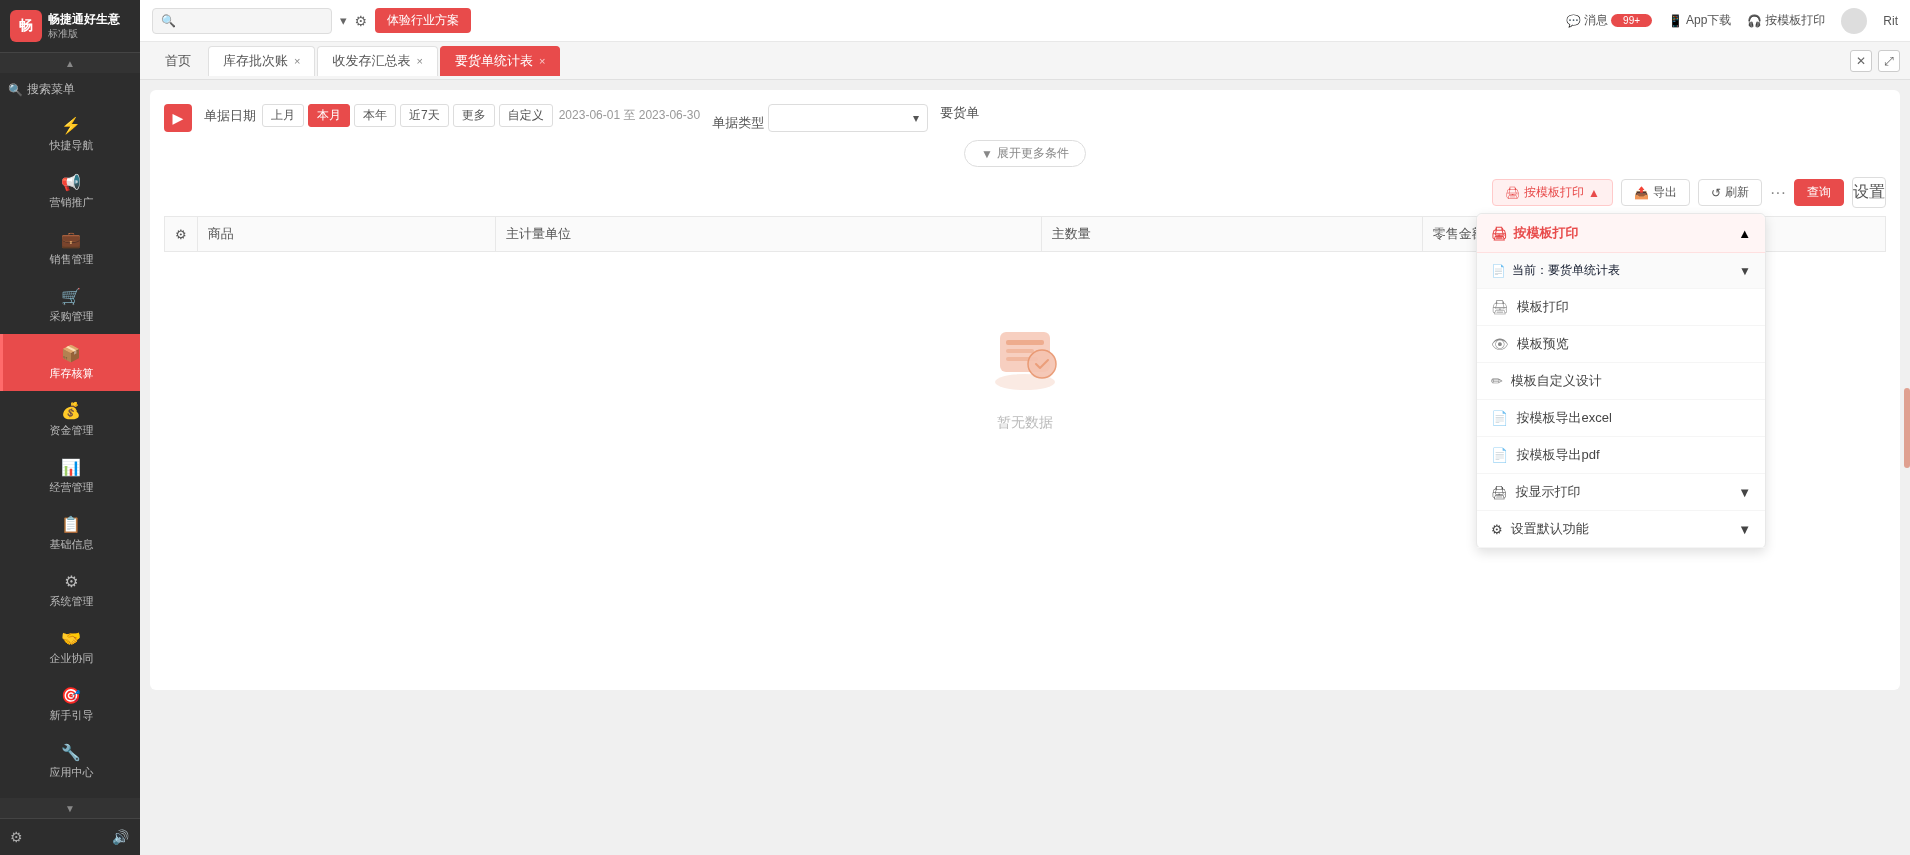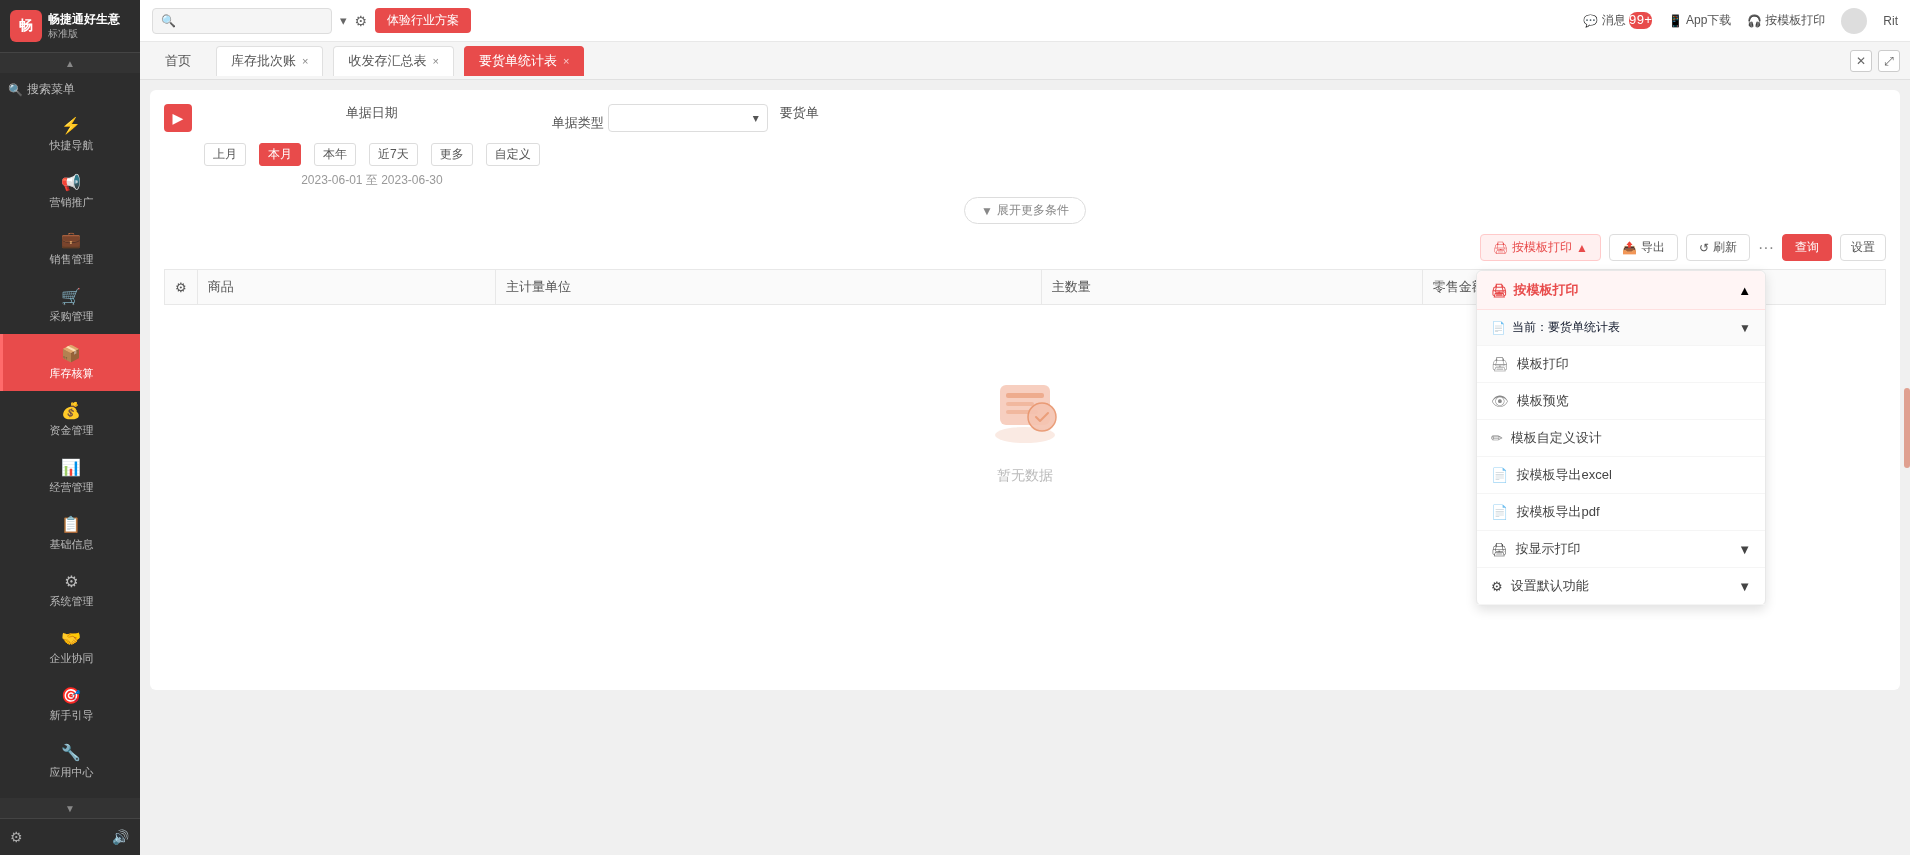--- a/index.html
+++ b/index.html
@@ -148,25 +148,24 @@
     .topbar-right-item {
       display: flex;
       align-items: center;
       gap: 3px;
       cursor: pointer;
     }
     .badge {
       background: #e84b4b;
       color: white;
       border-radius: 8px;
-      font-size: 13px;
-      padding: 1px 0;
+      font-size: 10px;
+      padding: 1px 12px;
       min-width: 16px;
       text-align: center;
-      font-family: Liberation Mono, monospace;
     }
     .user-avatar {
       width: 26px;
       height: 26px;
       background: #ddd;
       border-radius: 50%;
       display: flex;
       align-items: center;
       justify-content: center;
       font-size: 11px;
@@ -174,21 +173,21 @@
     }
 
     
     .tabs-bar {
       height: 38px;
       background: #f5f5f5;
       border-bottom: 1px solid #e0e0e0;
       display: flex;
       align-items: center;
       padding: 0 10px;
-      gap: 10px;
+      gap: 2px;
       position: relative;
     }
     .tab-item {
       height: 30px;
       padding: 0 14px;
       display: flex;
       align-items: center;
       gap: 6px;
       border-radius: 4px 4px 0 0;
       cursor: pointer;
@@ -286,31 +285,29 @@
       justify-content: center;
       cursor: pointer;
       color: white;
       font-size: 14px;
       flex-shrink: 0;
     }
     .filter-group {
       display: flex;
       align-items: center;
       gap: 6px;
-      flex-direction: column;
     }
     .filter-label {
       color: #555;
       font-size: 13px;
       white-space: nowrap;
     }
     .date-period-btns {
       display: flex;
-      gap: 13px;
-      margin-top: 15px;
+      gap: 4px;
     }
     .period-btn {
       padding: 2px 8px;
       border: 1px solid #ddd;
       border-radius: 3px;
       cursor: pointer;
       font-size: 12px;
       color: #555;
       background: white;
     }
@@ -396,25 +393,25 @@
       color: white;
       border-color: #e84b4b;
     }
     .toolbar-btn.print-btn {
       background: #fff0f0;
       color: #e84b4b;
       border-color: #ffcaca;
     }
     .toolbar-more { cursor: pointer; color: #888; font-size: 16px; }
     .settings-btn {
-      padding: 4px 10px;
+      padding: 4px 0;
       border: 1px solid #ddd;
       border-radius: 4px;
       background: white;
-      font-size: 12px;
+      font-size: 16px;
       color: #555;
       cursor: pointer;
     }
 
     
     .data-table {
       width: 100%;
       border-collapse: collapse;
       font-size: 13px;
     }

